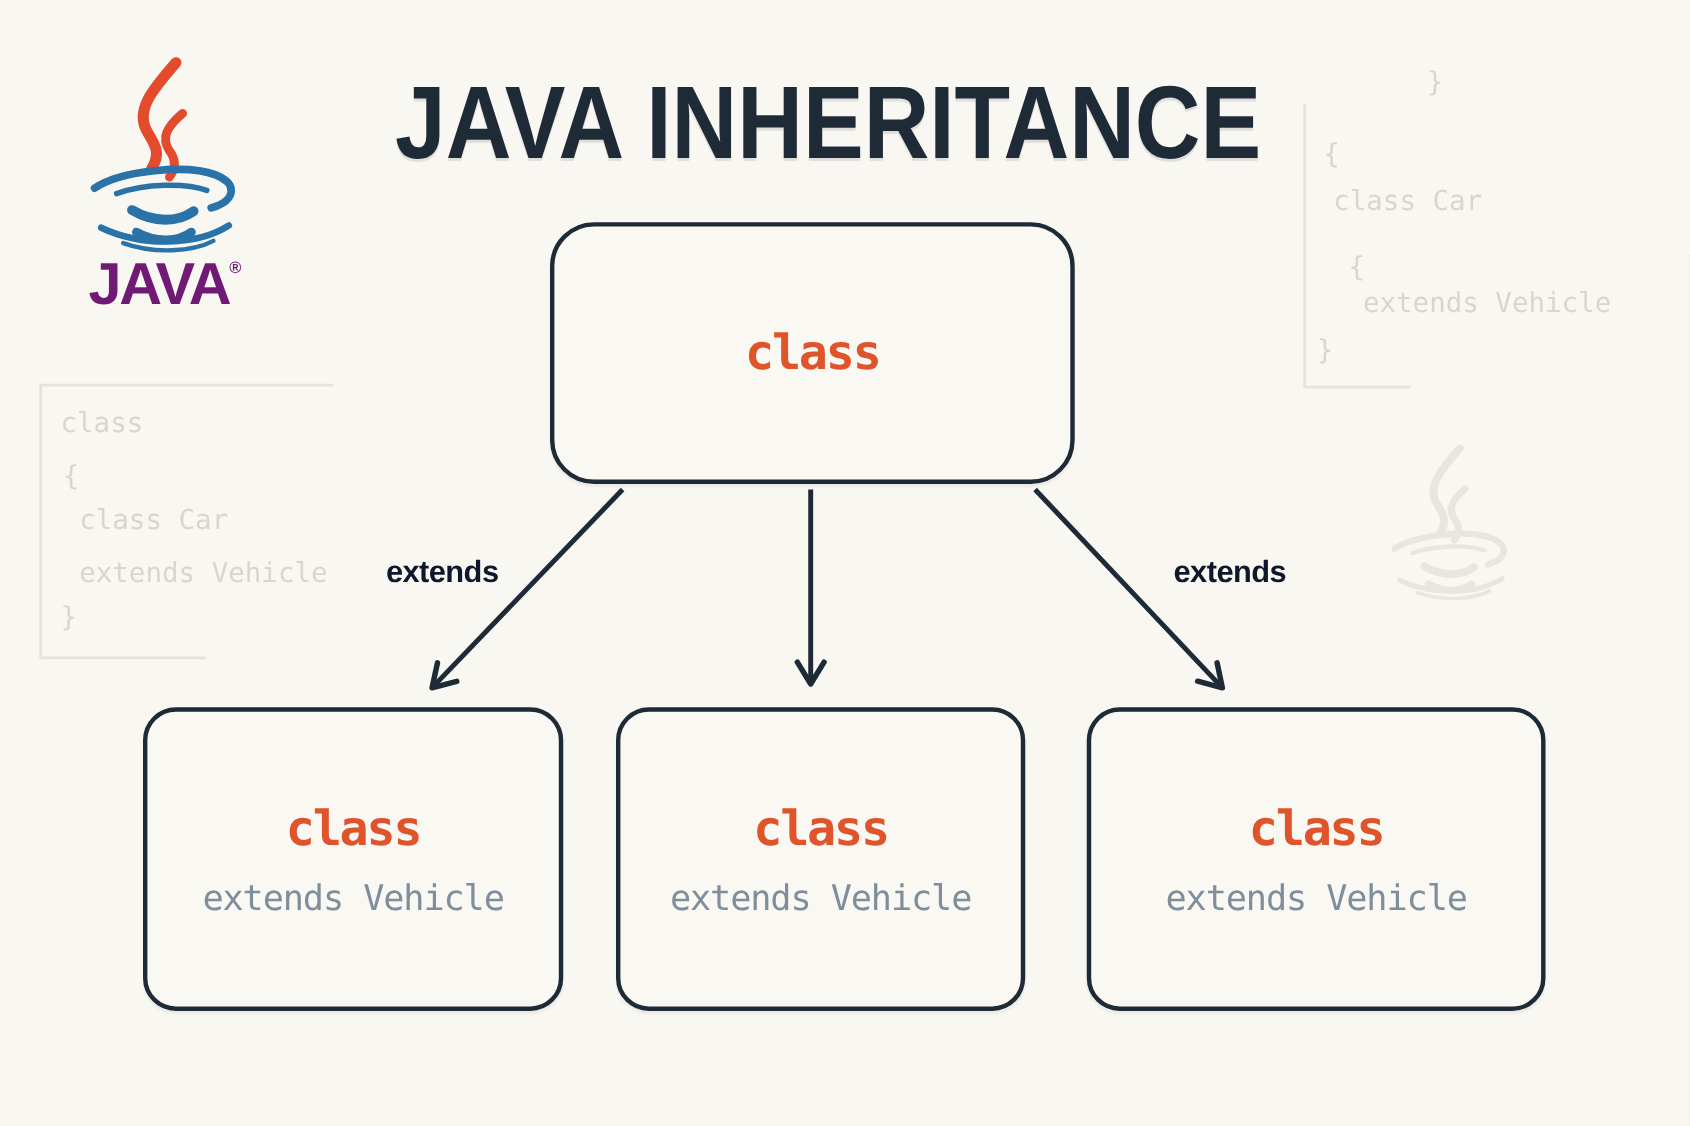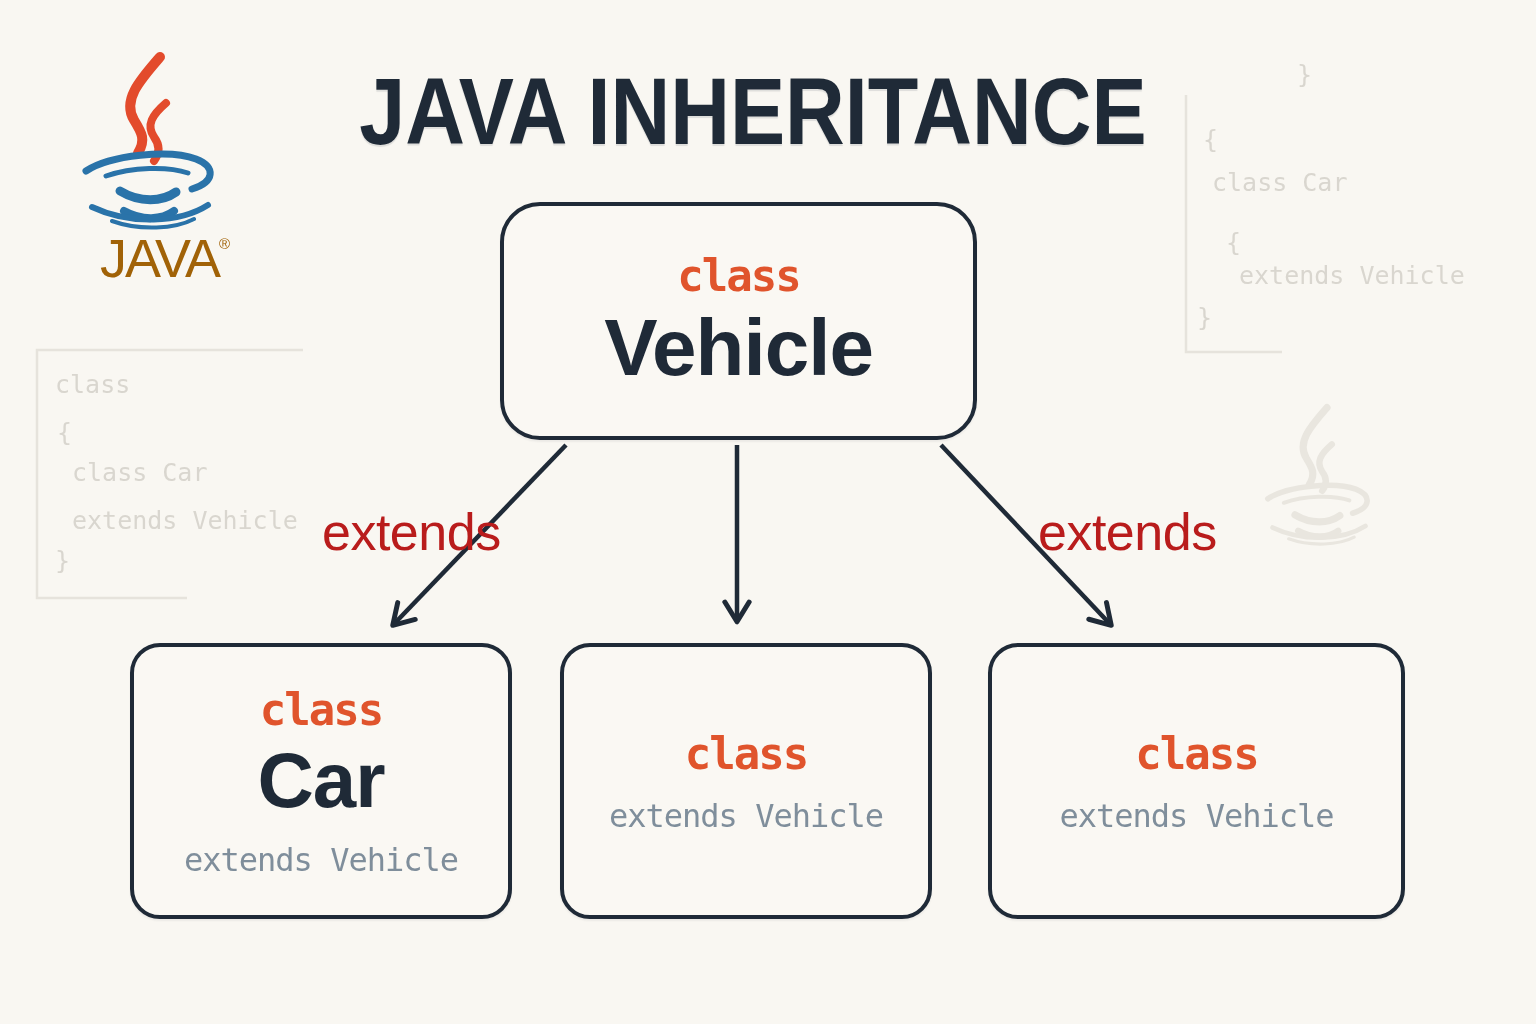--- a/index.html
+++ b/index.html
@@ -21,22 +21,22 @@
     position:absolute;left:310px;top:58px;width:820px;margin:0;
     text-align:center;
     font-size:94px;font-weight:bold;letter-spacing:0px;
     transform:scaleX(0.88);transform-origin:50% 50%;
     color:#1f2a37;
     text-shadow:0 2px 1px rgba(31,42,55,0.12);
     white-space:nowrap;
   }
   .logo{position:absolute;left:70px;top:45px;width:160px;height:260px;}
   .logo-word{
-    position:absolute;left:0;top:186px;width:160px;text-align:right;
-    font-size:54px;font-weight:normal;color:#a16207;letter-spacing:-2px;
+    position:absolute;left:0;top:186px;width:160px;text-align:center;
+    font-size:54px;font-weight:bold;color:#701a75;letter-spacing:-2px;
     line-height:1;
   }
   .logo-word sup{font-size:15px;letter-spacing:0;vertical-align:28px;}
   
   .box{
     position:absolute;box-sizing:border-box;
     border:4px solid #1f2a37;background:#faf8f3;
     display:flex;flex-direction:column;align-items:center;justify-content:center;
     box-shadow:0 2px 2px rgba(31,42,55,0.06);
   }
@@ -54,21 +54,21 @@
     letter-spacing:-1px;margin-top:6px;
   }
   .box-parent .cls-name{font-size:80px;}
   .sub{
     font-family:"DejaVu Sans Mono","Liberation Mono",monospace;
     font-size:32px;color:#7f8e9b;line-height:1;margin-top:22px;
     letter-spacing:-1px;
   }
   
   .edge-label{
-    position:absolute;font-size:52px;font-weight:normal;color:#b91c1c;
+    position:absolute;font-size:28px;font-weight:bold;color:#0f172a;
     letter-spacing:-0.5px;line-height:1;
   }
   .edge-label-left{left:322px;top:506px;width:160px;text-align:center;}
   .edge-label-right{left:1038px;top:506px;width:160px;text-align:center;}
   .layer{position:absolute;left:0;top:0;}
 </style>
 </head>
 <body>
 
 <div class="canvas">
@@ -137,26 +137,24 @@
       <line x1="737" y1="445" x2="737" y2="620" marker-end="url(#ah)"></line>
       <line x1="941" y1="445" x2="1110" y2="624" marker-end="url(#ah)"></line>
     </g>
   </svg>
 
   <div class="edge-label edge-label-left">extends</div>
   <div class="edge-label edge-label-right">extends</div>
 
   <div class="box box-parent">
     <div class="kw">class</div>
-    <div class="cls-name">Vehicle</div>
   </div>
 
   <div class="box box-car">
     <div class="kw">class</div>
-    <div class="cls-name">Car</div>
     <div class="sub">extends Vehicle</div>
   </div>
 
   <div class="box box-bike">
     <div class="kw">class</div>
     <div class="sub">extends Vehicle</div>
   </div>
 
   <div class="box box-truck">
     <div class="kw">class</div>

